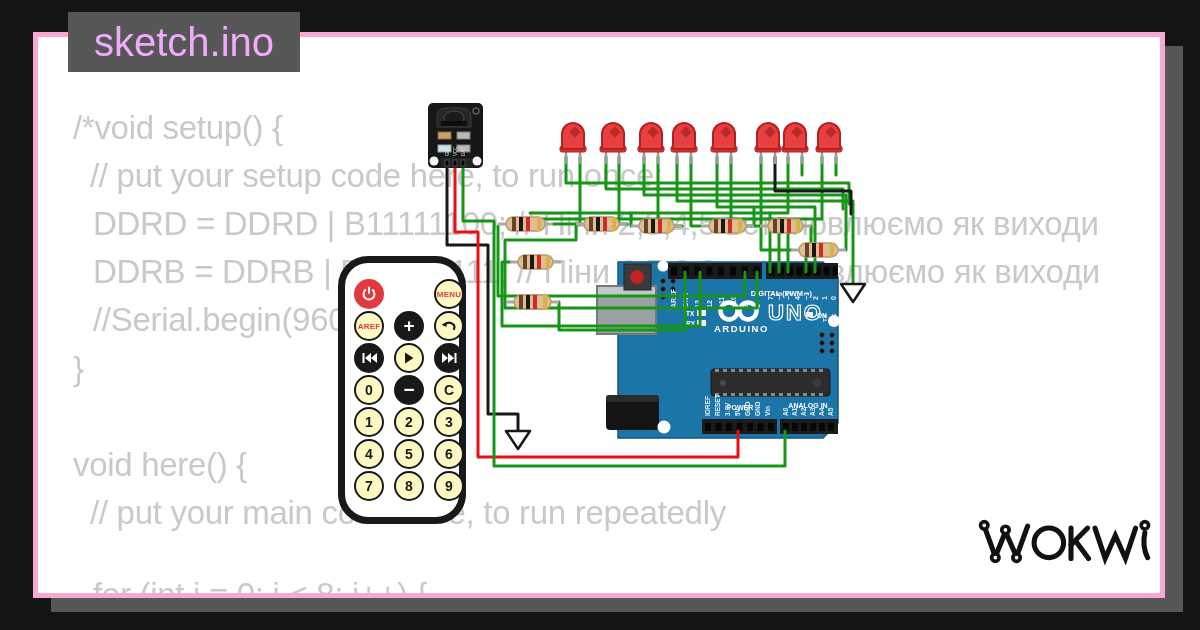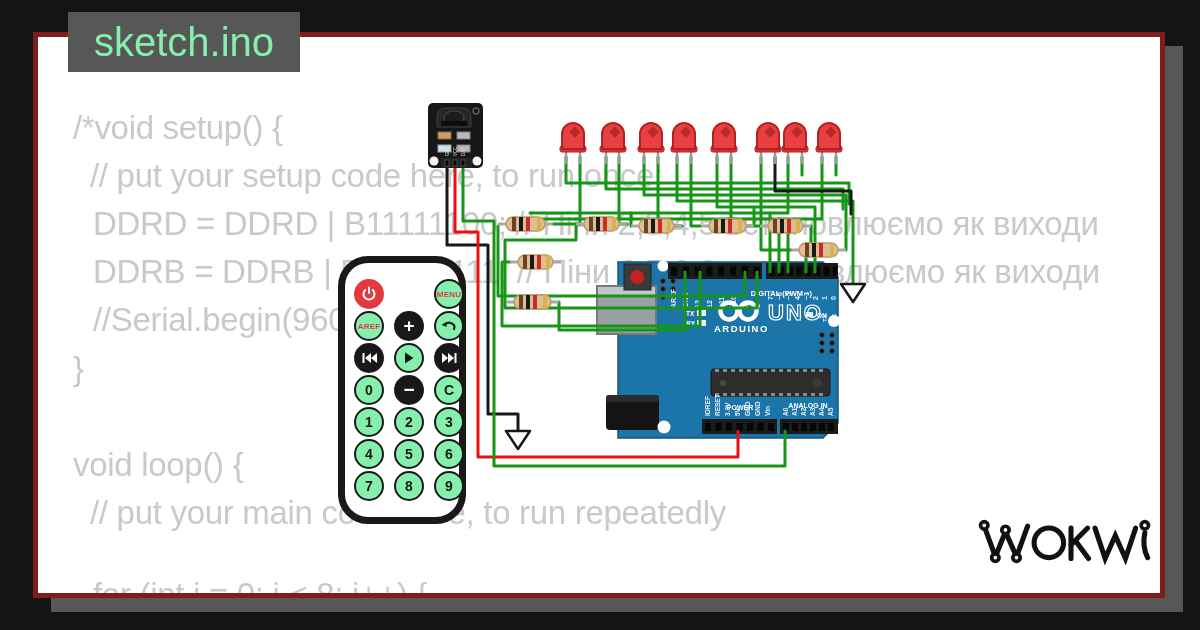--- a/index.html
+++ b/index.html
@@ -1,29 +1,29 @@
 <!DOCTYPE html>
 <html><head>
 <meta charset="utf-8">
 <style>
   html,body{margin:0;padding:0;background:#131313;}
   .canvas{position:relative;width:1200px;height:630px;background:#141414;overflow:hidden;
           font-family:"Liberation Sans",sans-serif;}
   .page{position:absolute;left:33px;top:32px;width:1122px;height:556px;background:#ffffff;
-        border:5px solid #7f1d1d;box-shadow:18px 14px 0 0 #575757;overflow:hidden;}
+        border:5px solid #f9a8d4;box-shadow:18px 14px 0 0 #575757;overflow:hidden;}
   .code-line{position:absolute;color:#c9c9c9;font-size:33px;white-space:pre;
              font-family:"Liberation Sans",sans-serif;letter-spacing:-.3px;}
   .title-box{position:absolute;left:68px;top:12px;height:60px;min-width:218px;background:#575757;
-             color:#86efac;font-size:40px;line-height:60px;padding:0 26px;box-sizing:border-box;}
+             color:#f0abfc;font-size:40px;line-height:60px;padding:0 26px;box-sizing:border-box;}
   svg.circuit{position:absolute;left:0;top:0;}
   
   .remote{position:absolute;left:338px;top:256px;width:114px;height:254px;background:#ffffff;
           border:7px solid #191919;border-radius:30px;}
   .rbtn{position:absolute;width:30px;height:30px;border-radius:50%;box-sizing:border-box;
-        border:2.5px solid #191919;background:#86efac;color:#191919;display:flex;
+        border:2.5px solid #191919;background:#fef9c3;color:#191919;display:flex;
         align-items:center;justify-content:center;font-weight:bold;font-size:14px;}
   .rbtn.dark{background:#191919;color:#fff;}
   .rbtn.power{background:#e4383f;border-color:#e4383f;color:#fff;}
   .rbtn.red-text{color:#e4383f;font-size:8px;letter-spacing:.2px;}
   .rbtn.big{font-size:19px;}
   .c1{left:9px;}.c2{left:49px;}.c3{left:89px;}
   .r1{top:16px;}.r2{top:48px;}.r3{top:80px;}.r4{top:112px;}.r5{top:144px;}.r6{top:176px;}.r7{top:208px;}
   .wokwi-logo{position:absolute;left:975px;top:510px;}
 </style>
 </head>
@@ -31,21 +31,21 @@
 
 <div class="canvas">
 
   <div class="page">
     <div class="code-line" style="left:35px;top:72px;">/*void setup() {</div>
     <div class="code-line" style="left:52px;top:120px;">// put your setup code here, to run once:</div>
     <div class="code-line" style="left:55px;top:168px;">DDRD = DDRD | B11111100; // Піни 2,3,4,5 встановлюємо як виходи</div>
     <div class="code-line" style="left:55px;top:216px;">DDRB = DDRB | B00001111; // Піни 6,7,8,9 встановлюємо як виходи</div>
     <div class="code-line" style="left:55px;top:264px;">//Serial.begin(9600);</div>
     <div class="code-line" style="left:35px;top:313px;">}</div>
-    <div class="code-line" style="left:35px;top:409px;">void loop() {</div>
+    <div class="code-line" style="left:35px;top:409px;">void here() {</div>
     <div class="code-line" style="left:52px;top:457px;">// put your main code here, to run repeatedly</div>
     <div class="code-line" style="left:55px;top:539px;">for (int i = 0; i &lt; 8; i++) {</div>
   </div>
 
   <div class="title-box">sketch.ino</div>
 
   <svg class="circuit" width="1200" height="630" viewBox="0 0 1200 630">
 
     <g>
       <path d="M618,262 H823 L838,277 V423 L823,438 H618 Z" fill="#1c75a8" stroke="#14577e" stroke-width="1.5"></path>

